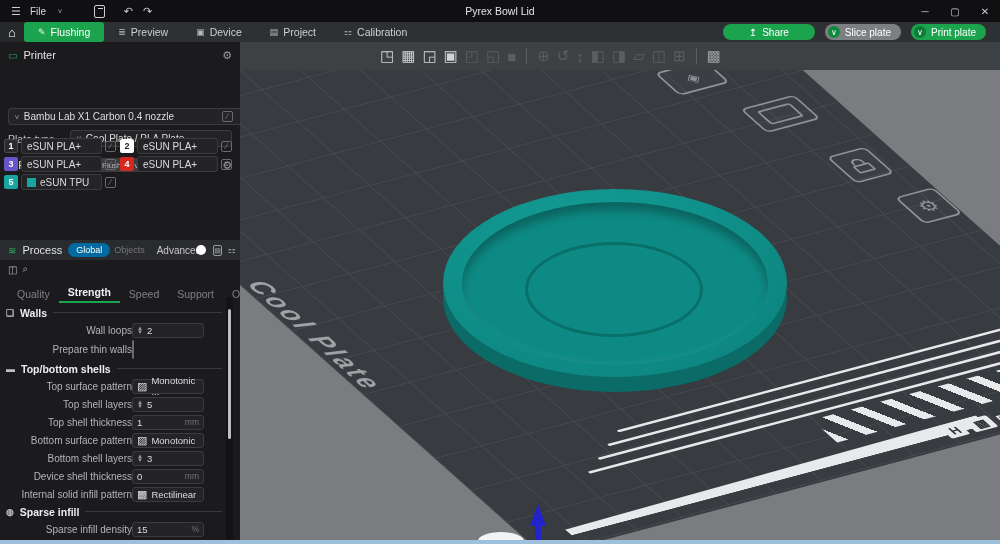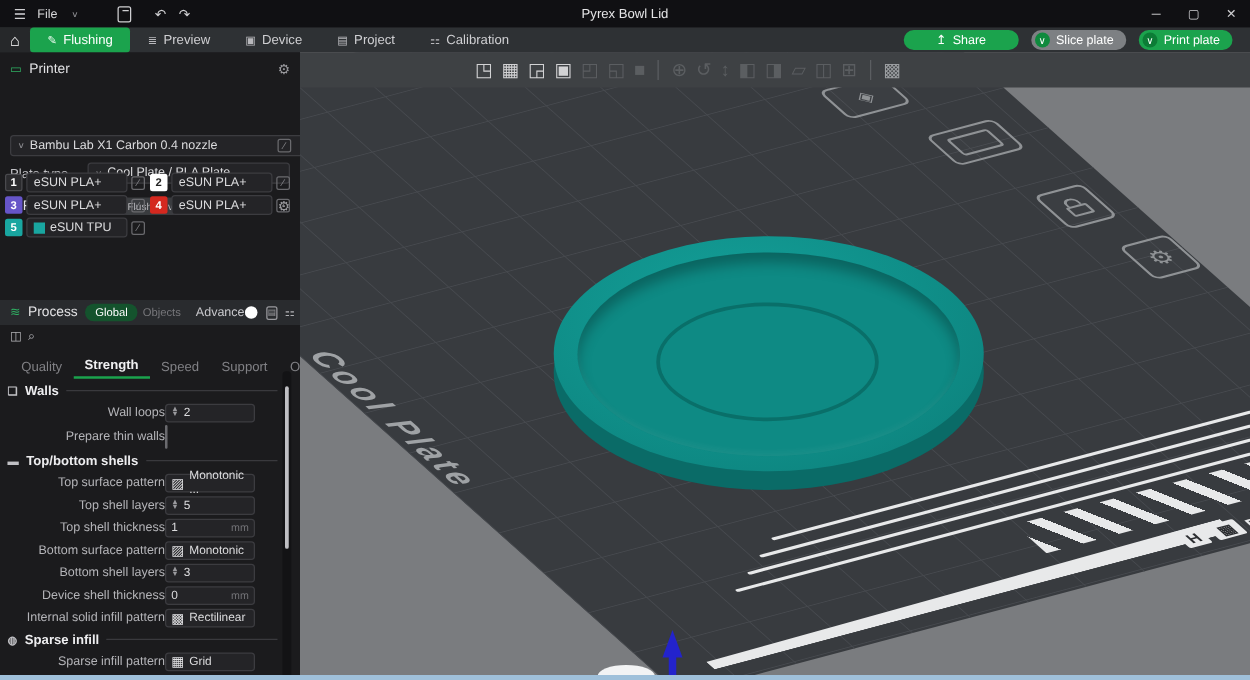--- a/index.html
+++ b/index.html
@@ -53,21 +53,21 @@
   #filament-head { position:absolute; left:0; top:112px; width:240px; }
   #flush-pill { background:#3a3c3f; border-radius:8px; height:14px; font-size:8px; color:#b8b8bc; padding:0 8px; display:flex; align-items:center; }
   .small-ic { color:#b0b0b4; font-size:11px; }
   .cardcheck { width:13px; height:11px; border:1px solid #9a9a9e; border-radius:2px; font-size:7px; color:#9a9a9e; text-align:center; line-height:10px; }
   .fil-row { position:absolute; display:flex; align-items:center; gap:3px; width:112px; }
   .fil-num { width:14px; height:14px; border-radius:2px; font-size:9px; font-weight:bold; display:flex; align-items:center; justify-content:center; flex:none; }
   .fil-field { flex:1; height:16px;text-align:right; }
   .fil-swatch { width:9px; height:9px; background:#19a6a0; flex:none; }
 
   #process-head { position:absolute; left:0; top:198px; width:240px; background:#292b2e; height:20px; }
-  #scope-global { background:#14532d; color:#fff; border-radius:8px; font-size:9px; padding:2px 8px; }
+  #scope-global { background:#0369a1; color:#fff; border-radius:8px; font-size:9px; padding:2px 8px; }
   #scope-objects { color:#77777b; font-size:9px; margin-left:-2px; }
   #adv-label { font-size:10px; color:#c8c8cc; }
   .toggle { width:26px; height:13px; border-radius:7px; background:#1ba34d; position:relative; }
   .toggle .knob { position:absolute; right:1.5px; top:1.5px; width:10px; height:10px; border-radius:50%; background:#fff; }
   #preset-row { position:absolute; left:8px; top:221px; width:224px; display:flex; align-items:center; gap:5px; }
   #preset-row .field { flex:1; }
 
   #ptab-row { position:absolute; left:0; top:243px; width:232px; height:18px; display:flex; gap:0; align-items:flex-end; padding-left:8px; }
   .ptab { font-size:10.5px; color:#818185; padding:0 9px 3px 9px; }
   .ptab.active { color:#f0f0f2; font-weight:bold; border-bottom:2px solid #1ba34d; }
@@ -387,20 +387,29 @@
       </div>
         </div>
     </div>
 
     <div class="sec-head">
       <span class="sec-ic">◍</span>
       <span>Sparse infill</span>
       <span class="rule"></span>
     </div>
     <div class="srow">
+      <span class="lbl">Sparse infill density</span>
+      <div class="ctl">
+          <div class="field">
+        <span>15</span>
+        <span class="unit">%</span>
+      </div>
+        </div>
+    </div>
+    <div class="srow">
       <span class="lbl">Sparse infill pattern</span>
       <div class="ctl">
           <div class="field">
         <span class="pat-ic">▦</span>
         <span>Grid</span>
       </div>
         </div>
     </div>
 
   </div>

